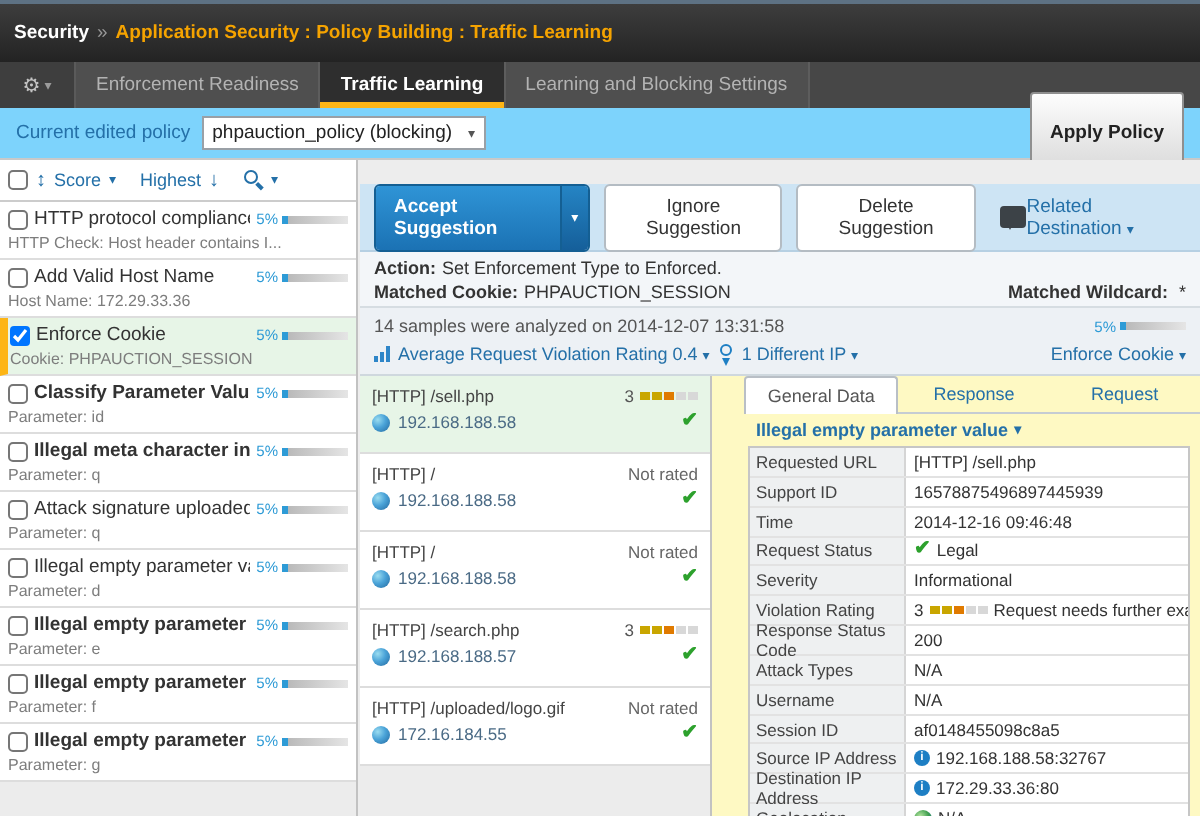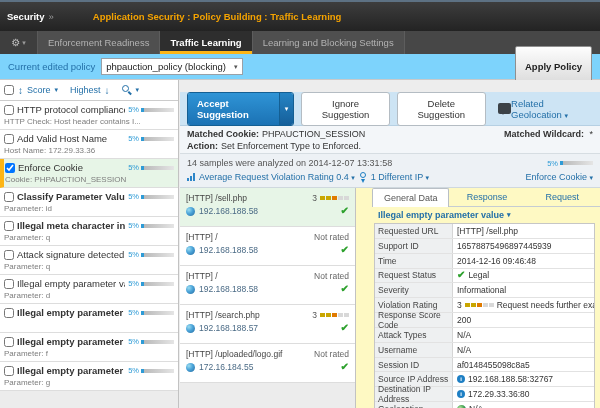--- a/index.html
+++ b/index.html
@@ -6,21 +6,21 @@
   html,body { width:600px; height:408px; overflow:hidden; background:#fff;
               font-family:"Liberation Sans", sans-serif; }
 
   
   .crumbbar { height:31px; border-top:2px solid #5d7183;
               background:linear-gradient(#3d3d3d,#232323);
               display:flex; align-items:center; padding:0 7px;
               font-size:9.5px; white-space:nowrap; }
   .crumb-root { color:#fff; font-weight:bold; }
   .crumb-sep  { color:#999; margin:0 4px; }
-  .crumb-path { color:#f5a300; font-weight:bold;margin-left:35px; }
+  .crumb-path { color:#f5a300; font-weight:bold; }
 
   
   .tabbar { height:23px; background:#474747; display:flex; align-items:stretch; }
   .gearbtn { width:38px; background:#3e3e3e; border-right:1px solid #5a5a5a;
              color:#c3c3c3; display:flex; align-items:center; justify-content:center;
              gap:2px; font-size:10px; }
   .gearbtn .caret { font-size:7px; color:#9a9a9a; }
   .ntab { padding:0 10px; display:flex; align-items:center; font-size:9.5px;
           color:#b3b3b3; background:#4f4f4f; border-right:1px solid #5d5d5d; }
   .ntab.active { background:#2e2e2e; color:#fff; font-weight:bold;
@@ -262,21 +262,21 @@
               <span class="score-bar">
                 <span class="score-fill"></span>
               </span>
             </span>
           </div>
           <div class="sug-sub">Parameter: q</div>
         </div>
         <div class="sug-item">
           <div class="sug-top">
             <input type="checkbox" style="">
-            <span class="sug-title">Attack signature detected</span>
+            <span class="sug-title">Attack signature uploaded</span>
             <span class="score-wrap">
               <span class="score-pct">5%</span>
               <span class="score-bar">
                 <span class="score-fill"></span>
               </span>
             </span>
           </div>
           <div class="sug-sub">Parameter: q</div>
         </div>
         <div class="sug-item">
@@ -296,20 +296,21 @@
           <div class="sug-top">
             <input type="checkbox" style="">
             <span class="sug-title">Illegal empty parameter val...</span>
             <span class="score-wrap">
               <span class="score-pct">5%</span>
               <span class="score-bar">
                 <span class="score-fill"></span>
               </span>
             </span>
           </div>
+          <div class="sug-sub">Parameter: e</div>
         </div>
         <div class="sug-item bold">
           <div class="sug-top">
             <input type="checkbox" style="">
             <span class="sug-title">Illegal empty parameter val...</span>
             <span class="score-wrap">
               <span class="score-pct">5%</span>
               <span class="score-bar">
                 <span class="score-fill"></span>
               </span>
@@ -337,37 +338,37 @@
 
     <div class="toolbar">
       <span class="btn-accept">
         <span class="main">Accept Suggestion</span>
         <span class="dd">▾</span>
       </span>
       <button class="btn-plain">Ignore Suggestion</button>
       <button class="btn-plain">Delete Suggestion</button>
       <span class="chat-icon"></span>
       <span class="related-link">
-        <span>Related Geolocation</span>
+        <span>Related Destination</span>
         <span class="caret">▾</span>
       </span>
     </div>
 
     <div class="actionstrip">
+      <div class="as-line">
+        <b>Action:</b>
+        <span>Set Enforcement Type to Enforced.</span>
+      </div>
       <div class="as-line">
         <b>Matched Cookie:</b>
         <span>PHPAUCTION_SESSION</span>
         <span class="as-right">
           <b>Matched Wildcard:</b>
           <span>*</span>
         </span>
-      </div>
-      <div class="as-line">
-        <b>Action:</b>
-        <span>Set Enforcement Type to Enforced.</span>
       </div>
     </div>
 
     <div class="sampleshdr">
       <div class="sh-line">
         <span class="sh-summary">14 samples were analyzed on 2014-12-07 13:31:58</span>
         <span class="sh-right">
           <span class="score-pct">5%</span>
           <span class="score-bar">
               <span class="score-fill"></span>
@@ -525,21 +526,21 @@
                   <span class="rsq y"></span>
                   <span class="rsq y"></span>
                   <span class="rsq o"></span>
                   <span class="rsq off"></span>
                   <span class="rsq off"></span>
                 </span>
                 <span>Request needs further examination</span>
               </div>
             </div>
             <div class="d-row">
-              <div class="d-key">Response Score Code</div>
+              <div class="d-key">Response Status Code</div>
               <div class="d-val">
                 <span>200</span>
               </div>
             </div>
             <div class="d-row">
               <div class="d-key">Attack Types</div>
               <div class="d-val">
                 <span>N/A</span>
               </div>
             </div>

